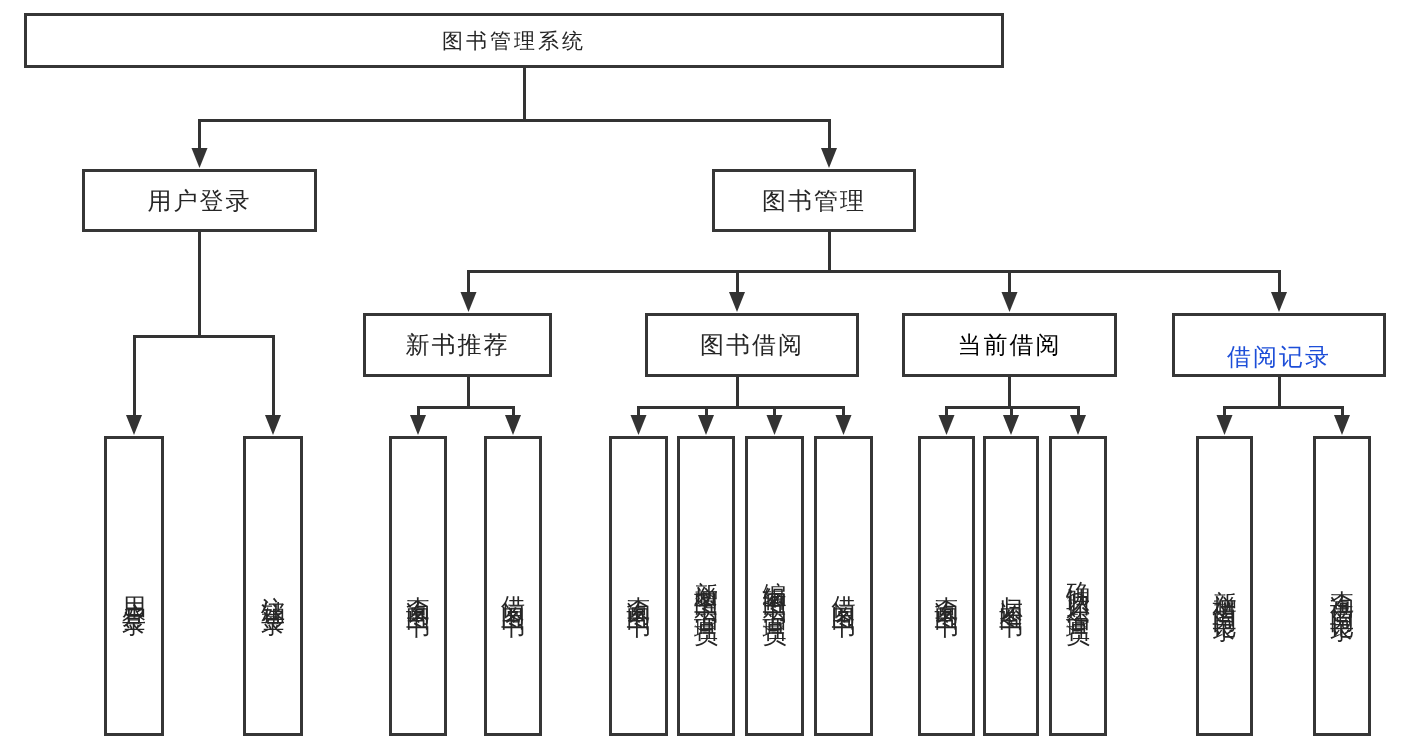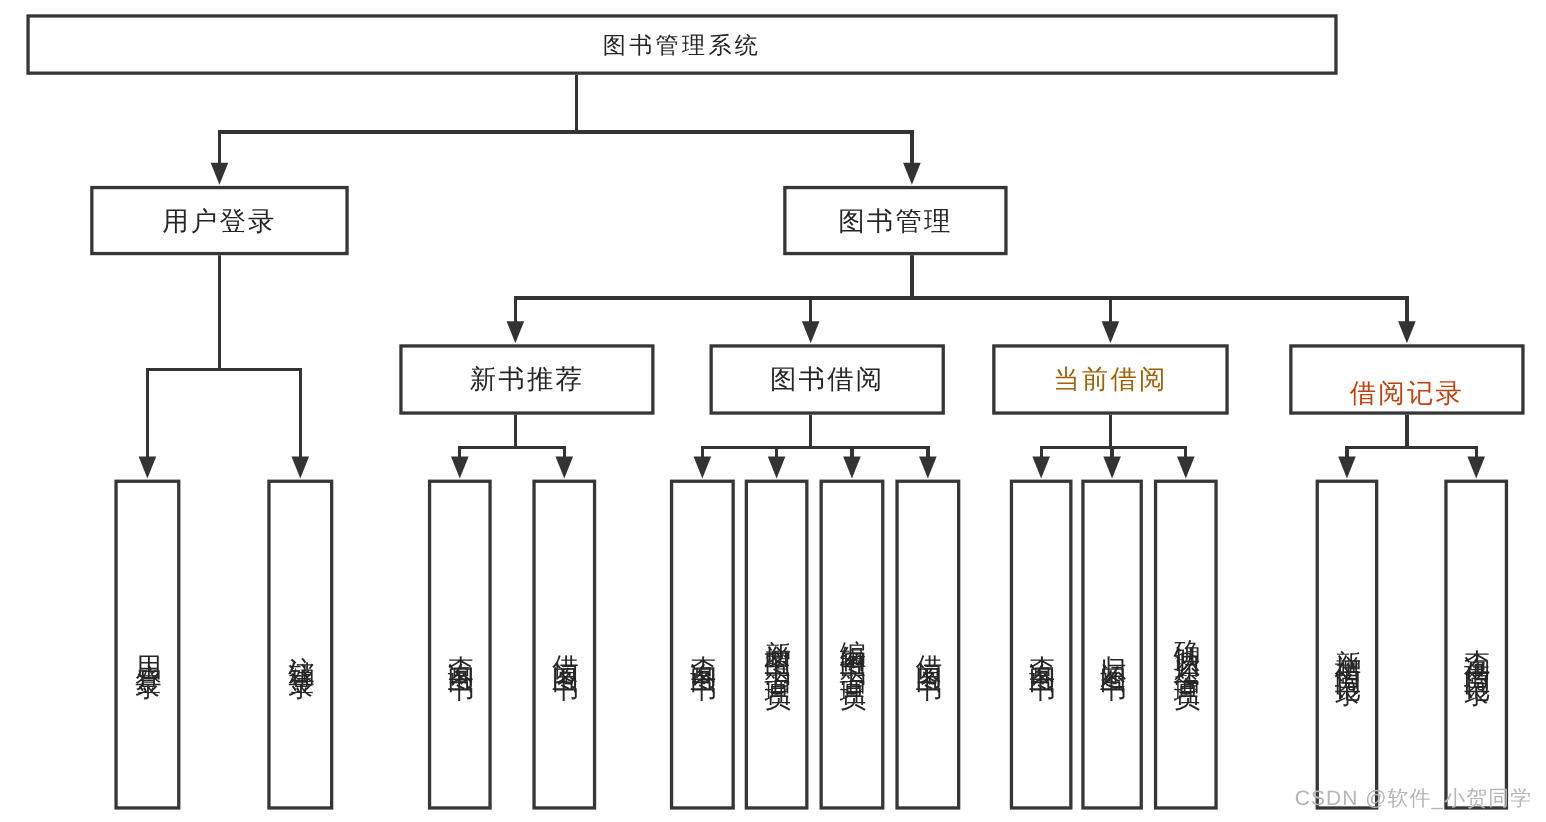--- a/index.html
+++ b/index.html
@@ -95,40 +95,40 @@
       <line x1="1078" y1="407" x2="1078" y2="425" stroke="#333333" stroke-width="3" shape-rendering="crispEdges"></line>
       <polygon points="1070,415 1086,415 1078,435" fill="#333333"></polygon>
       <line x1="1279" y1="376" x2="1279" y2="407" stroke="#333333" stroke-width="3" shape-rendering="crispEdges"></line>
       <line x1="1223" y1="407" x2="1343.5" y2="407" stroke="#333333" stroke-width="3" shape-rendering="crispEdges"></line>
       <line x1="1224.5" y1="407" x2="1224.5" y2="425" stroke="#333333" stroke-width="3" shape-rendering="crispEdges"></line>
       <polygon points="1216.5,415 1232.5,415 1224.5,435" fill="#333333"></polygon>
       <line x1="1342" y1="407" x2="1342" y2="425" stroke="#333333" stroke-width="3" shape-rendering="crispEdges"></line>
       <polygon points="1334,415 1350,415 1342,435" fill="#333333"></polygon>
     </svg>
   <div id="nodes">
-      <div class="node horizontal root" style="left: 24px; top: 13px; width: 1192px; height: 55px; border-color: rgb(54, 54, 54);">
+      <div class="node horizontal root" style="left: 24px; top: 13px; width: 980px; height: 55px; border-color: rgb(54, 54, 54);">
         <span class="label" style="color: rgb(38, 38, 38);">图书管理系统</span>
       </div>
       <div class="node horizontal" style="left: 82px; top: 169px; width: 235px; height: 63px; border-color: rgb(54, 54, 54);">
         <span class="label" style="color: rgb(38, 38, 38);">用户登录</span>
       </div>
       <div class="node horizontal" style="left: 712px; top: 169px; width: 204px; height: 63px; border-color: rgb(54, 54, 54);">
         <span class="label" style="color: rgb(38, 38, 38);">图书管理</span>
       </div>
-      <div class="node horizontal" style="left: 363px; top: 313px; width: 232px; height: 64px; border-color: rgb(54, 54, 54);">
+      <div class="node horizontal" style="left: 363px; top: 313px; width: 189px; height: 64px; border-color: rgb(54, 54, 54);">
         <span class="label" style="color: rgb(38, 38, 38);">新书推荐</span>
       </div>
       <div class="node horizontal" style="left: 630px; top: 313px; width: 214px; height: 64px; border-color: rgb(54, 54, 54); margin-left: 15px;">
         <span class="label" style="color: rgb(38, 38, 38);">图书借阅</span>
       </div>
       <div class="node horizontal" style="left: 902px; top: 313px; width: 215px; height: 64px; border-color: rgb(54, 54, 54);">
-        <span class="label" style="color: #a16207;">当前借阅</span>
+        <span class="label" style="color: #000000;">当前借阅</span>
       </div>
       <div class="node horizontal" style="left: 1172px; top: 313px; width: 214px; height: 64px; border-color: rgb(54, 54, 54);">
-        <span class="label" style="color: #c2410c; margin-top: 23px;">借阅记录</span>
+        <span class="label" style="color: #1d4ed8; margin-top: 23px;">借阅记录</span>
       </div>
       <div class="node vertical" style="left: 104px; top: 436px; width: 60px; height: 300px; border-color: rgb(54, 54, 54);">
         <span class="label" style="color: rgb(38, 38, 38);">用户登录</span>
       </div>
       <div class="node vertical" style="left: 243px; top: 436px; width: 60px; height: 300px; border-color: rgb(54, 54, 54);">
         <span class="label" style="color: rgb(38, 38, 38);">注销登录</span>
       </div>
       <div class="node vertical" style="left: 389px; top: 436px; width: 58px; height: 300px; border-color: rgb(54, 54, 54);">
         <span class="label" style="color: rgb(38, 38, 38);">查询图书</span>
       </div>
@@ -156,14 +156,13 @@
       <div class="node vertical" style="left: 1049px; top: 436px; width: 58px; height: 300px; border-color: rgb(54, 54, 54);">
         <span class="label" style="color: rgb(38, 38, 38);">确认归还（管理员）</span>
       </div>
       <div class="node vertical" style="left: 1196px; top: 436px; width: 57px; height: 300px; border-color: rgb(54, 54, 54);">
         <span class="label" style="color: rgb(38, 38, 38);">新增借阅记录</span>
       </div>
       <div class="node vertical" style="left: 1313px; top: 436px; width: 58px; height: 300px; border-color: rgb(54, 54, 54);">
         <span class="label" style="color: rgb(38, 38, 38);">查询借阅记录</span>
       </div>
     </div>
-  <div id="watermark">CSDN @软件_小贺同学</div>
 </div>
 
 </body></html>

